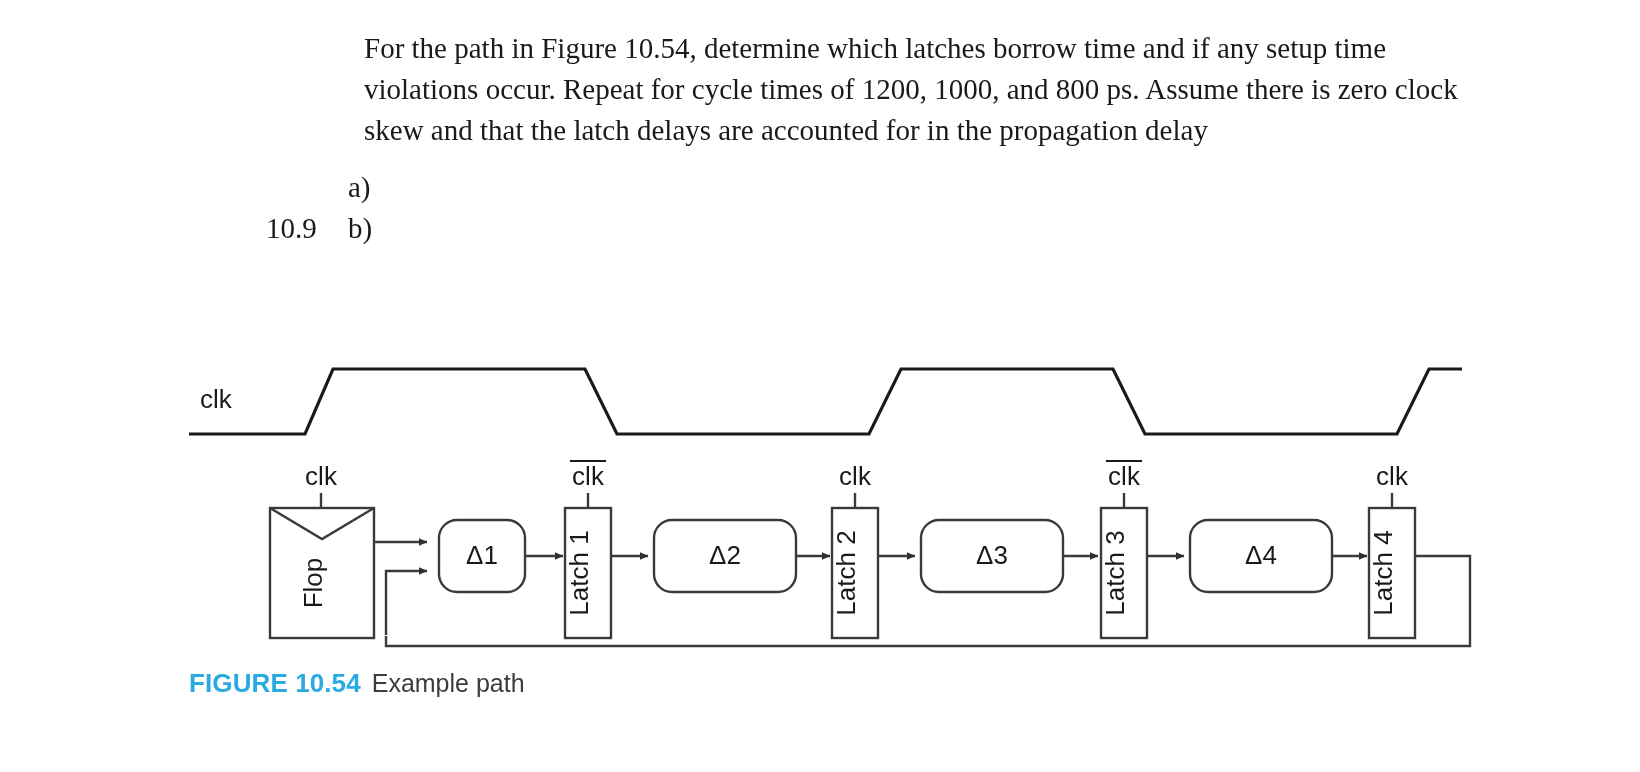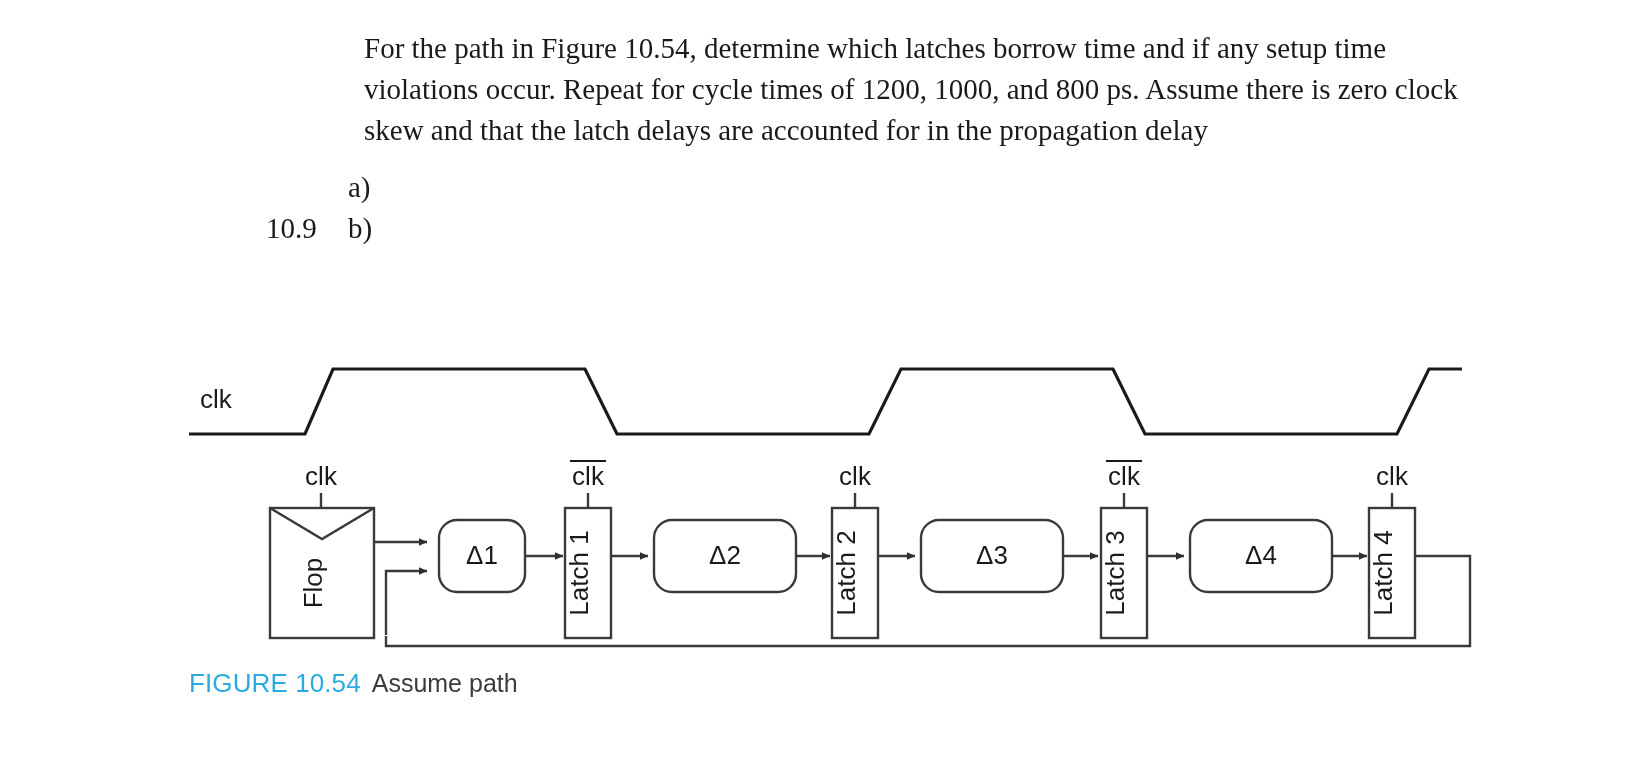--- a/index.html
+++ b/index.html
@@ -78,21 +78,21 @@
   #caption {
     position: absolute;
     left: 189px;
     top: 668px;
     display: flex;
     align-items: baseline;
     white-space: nowrap;
   }
   #caption .fig-label {
     font-family: "Liberation Sans", sans-serif;
-    font-weight: normal;
+    font-weight: bold;
     font-size: 26px;
     letter-spacing: 0.1px;
     text-align: right;
   }
   #caption .fig-title {
     font-family: "Liberation Sans", sans-serif;
     font-size: 25px;
     color: #3c3c3c;
     margin-left: 11px;
   }
@@ -212,14 +212,14 @@
       <rect x="1369" y="178" width="46" height="130" fill="#ffffff" stroke="#3a3a3a" stroke-width="2.4"></rect>
       <text x="1392" y="243" text-anchor="middle" transform="rotate(-90 1392 243)" font-family="Liberation Sans, sans-serif" font-size="26" fill="#1a1a1a">Latch 4</text>
     </g>
 
     <polyline points="1415,226 1470,226 1470,316 386,316 386,306" fill="none" stroke="#3a3a3a" stroke-width="2.4" stroke-linejoin="miter"></polyline>
   </svg>
 </div>
 
 <div id="caption">
   <span class="fig-label" style="color: rgb(41, 171, 226);">FIGURE 10.54</span>
-  <span class="fig-title">Assume path</span>
+  <span class="fig-title">Example path</span>
 </div>
 
 </body></html>

